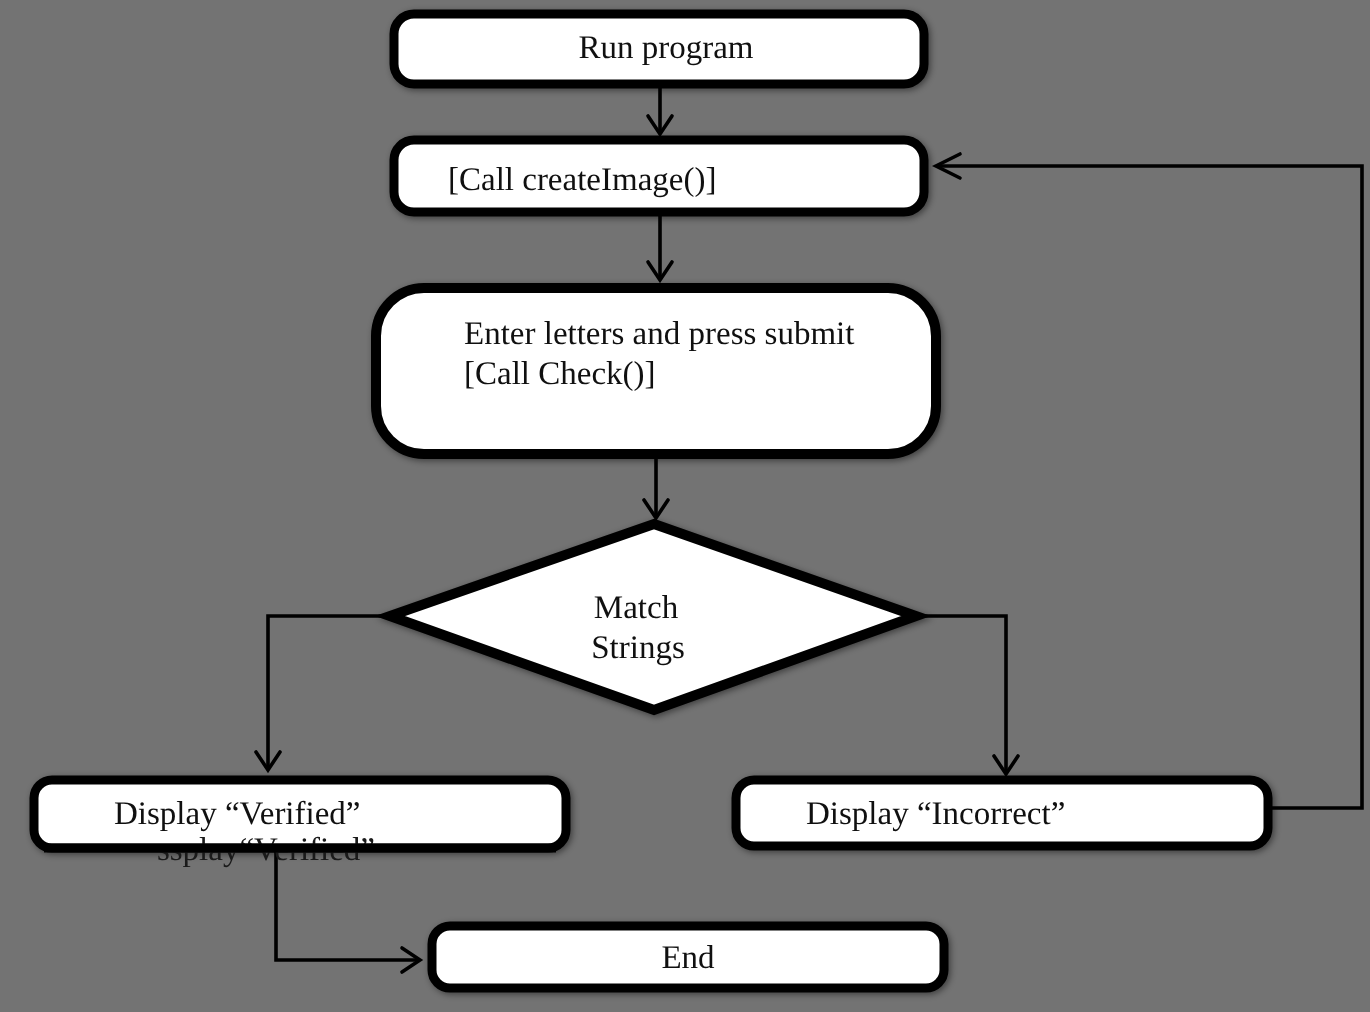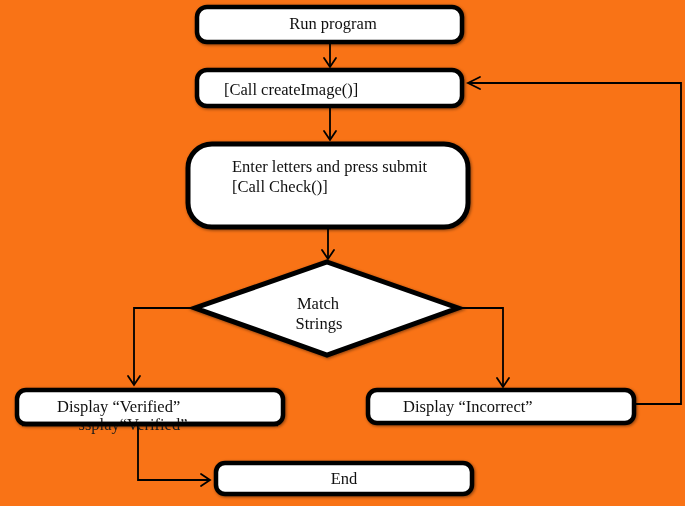--- a/index.html
+++ b/index.html
@@ -7,21 +7,21 @@
     padding: 0;
     background: #ffffff;
     width: 685px;
     height: 506px;
     overflow: hidden;
   }
   .stage {
     position: relative;
     width: 685px;
     height: 506px;
-    background: #f97316;
+    background: #737373;
   }
   svg text {
     font-family: "Liberation Serif", "DejaVu Serif", serif;
     font-size: 16.5px;
     fill: #101010;
   }
   .node {
     fill: #ffffff;
     stroke: #000000;
     stroke-width: 4.5;

